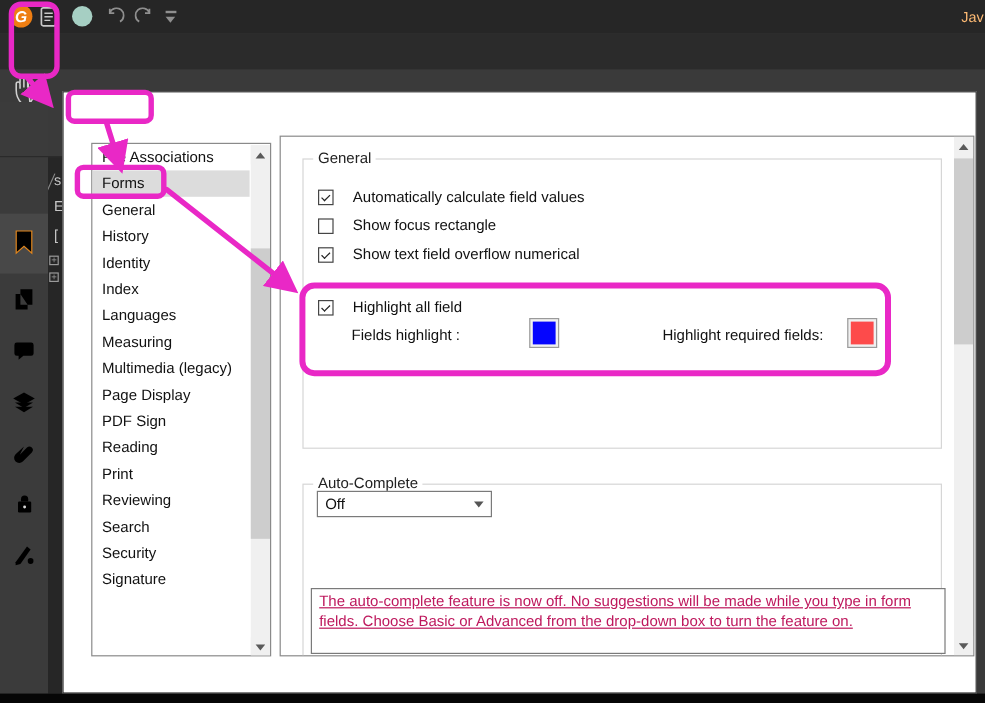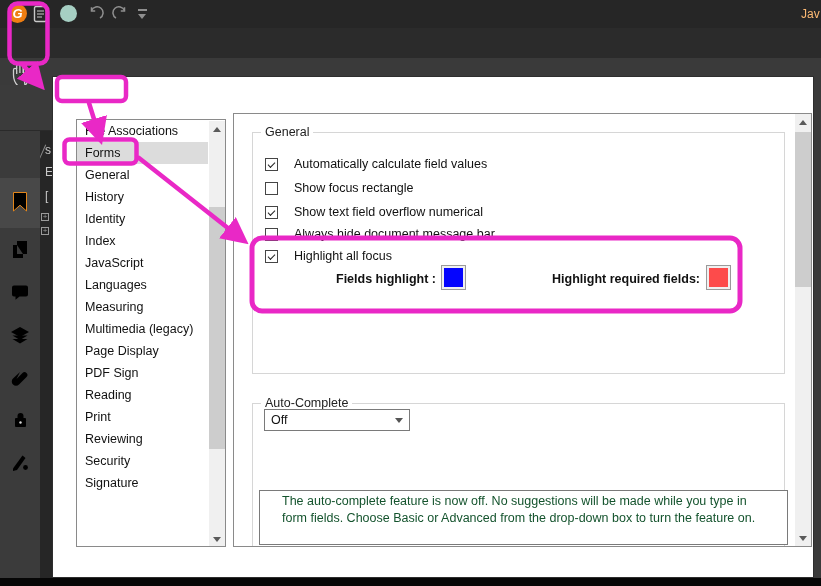--- a/index.html
+++ b/index.html
@@ -75,35 +75,35 @@
   .legend { position:absolute; left:8px; top:-8px; background:#fff; padding:0 4px; font-size:12.5px; color:#222; }
 
   .chkrow { position:absolute; left:12px; height:16px; display:flex; align-items:flex-end; gap:16px; }
   .chk { width:13px; height:13px; border:1px solid #454545; background:#fff; position:relative; flex:none; }
   .chk .check { position:absolute; left:2px; top:2.5px; width:7px; height:4px;
                 border-left:1.8px solid #222; border-bottom:1.8px solid #222; transform:rotate(-45deg); }
   .chk.disabled { border-color:#c0c0c0; }
   .chklabel { font-size:12.5px; color:#111; white-space:nowrap; }
   .chklabel.disabled { color:#a3a3a3; }
 
-  .swlabel { position:absolute; font-size:12.5px; color:#111; text-align:right; white-space:nowrap;font-weight:bold; }
+  .swlabel { position:absolute; font-size:12.5px; color:#111; white-space:nowrap; }
   .swatch { position:absolute; width:25px; height:25px; border:1px solid #9a9a9a; background:#f0f0f0; padding:2px; cursor:default; }
   .swatch .fill { width:100%; height:100%; }
 
   .combo { position:absolute; width:146px; height:22px; border:1px solid #7a7a7a; background:#fff;
            font-size:12.5px; color:#111; line-height:20px; padding-left:6px; }
   .combo .dd { position:absolute; right:6px; top:8px; width:0; height:0;
                border-left:4px solid transparent; border-right:4px solid transparent; border-top:5px solid #555; }
 
   .btn { position:absolute; background:#e1e1e1; border:1px solid #adadad; font-size:12.5px; color:#111;
          display:flex; align-items:center; justify-content:center; cursor:default; font-family:Liberation Mono, monospace;margin-top:44px; }
   .btn.default { border:2px solid #8b5cf6; background:#ededed; }
 
-  .infobox { position:absolute; border:1px solid #7a7a7a; background:#fff; font-size:12.5px; color:#14532d;
-             line-height:1.35; padding:2px 22px; overflow:hidden; }
+  .infobox { position:absolute; border:1px solid #7a7a7a; background:#fff; font-size:12.5px; color:#be185d;
+             line-height:1.35; padding:2px 6px; overflow:hidden;text-decoration:underline; }
 
   .blackbar { position:absolute; left:0; top:578px; width:821px; height:8px; background:#060606; }
 
   
   .anno { position:absolute; left:0; top:0; z-index:50; pointer-events:none; }
 </style>
 </head>
 <body>
 
 <div id="app">
@@ -242,29 +242,29 @@
 
   <div class="dialog">
 
     <div class="listbox">
       <div class="cat">File Associations</div>
       <div class="cat selected">Forms</div>
       <div class="cat">General</div>
       <div class="cat">History</div>
       <div class="cat">Identity</div>
       <div class="cat">Index</div>
-      <div class="cat">JavaScript</div>
       <div class="cat">Languages</div>
       <div class="cat">Measuring</div>
       <div class="cat">Multimedia (legacy)</div>
       <div class="cat">Page Display</div>
       <div class="cat">PDF Sign</div>
       <div class="cat">Reading</div>
       <div class="cat">Print</div>
       <div class="cat">Reviewing</div>
+      <div class="cat">Search</div>
       <div class="cat">Security</div>
       <div class="cat">Signature</div>
       <div class="vscroll" style="right:0; height:426px">
         <div class="sb-btn" style="top:0">
             <div class="tri-up"></div>
           </div>
         <div class="sb-thumb" style="top:86px; height:242px"></div>
         <div class="sb-btn" style="bottom:0">
             <div class="tri-dn"></div>
           </div>
@@ -285,29 +285,25 @@
         <div class="chkrow" style="top:46px">
           <span class="chk"></span>
           <span class="chklabel">Show focus rectangle</span>
         </div>
         <div class="chkrow" style="top:70px">
           <span class="chk">
               <span class="check"></span>
             </span>
           <span class="chklabel">Show text field overflow numerical</span>
         </div>
-        <div class="chkrow" style="top:92px">
-          <span class="chk"></span>
-          <span class="chklabel">Always hide document message bar</span>
-        </div>
         <div class="chkrow" style="top:114px">
           <span class="chk">
               <span class="check"></span>
             </span>
-          <span class="chklabel">Highlight all focus</span>
+          <span class="chklabel">Highlight all field</span>
         </div>
 
         <span class="swlabel" style="left:40px; top:139px; width:143px">Fields highlight :</span>
         <div class="swatch" style="left:188px; top:132px">
           <div class="fill" style="background-color: rgb(5, 5, 254);"></div>
         </div>
         <span class="swlabel" style="left:299px; top:139px; width:148px">Highlight required fields:</span>
         <div class="swatch" style="left:453px; top:132px">
           <div class="fill" style="background-color: rgb(253, 75, 75);"></div>
         </div>

